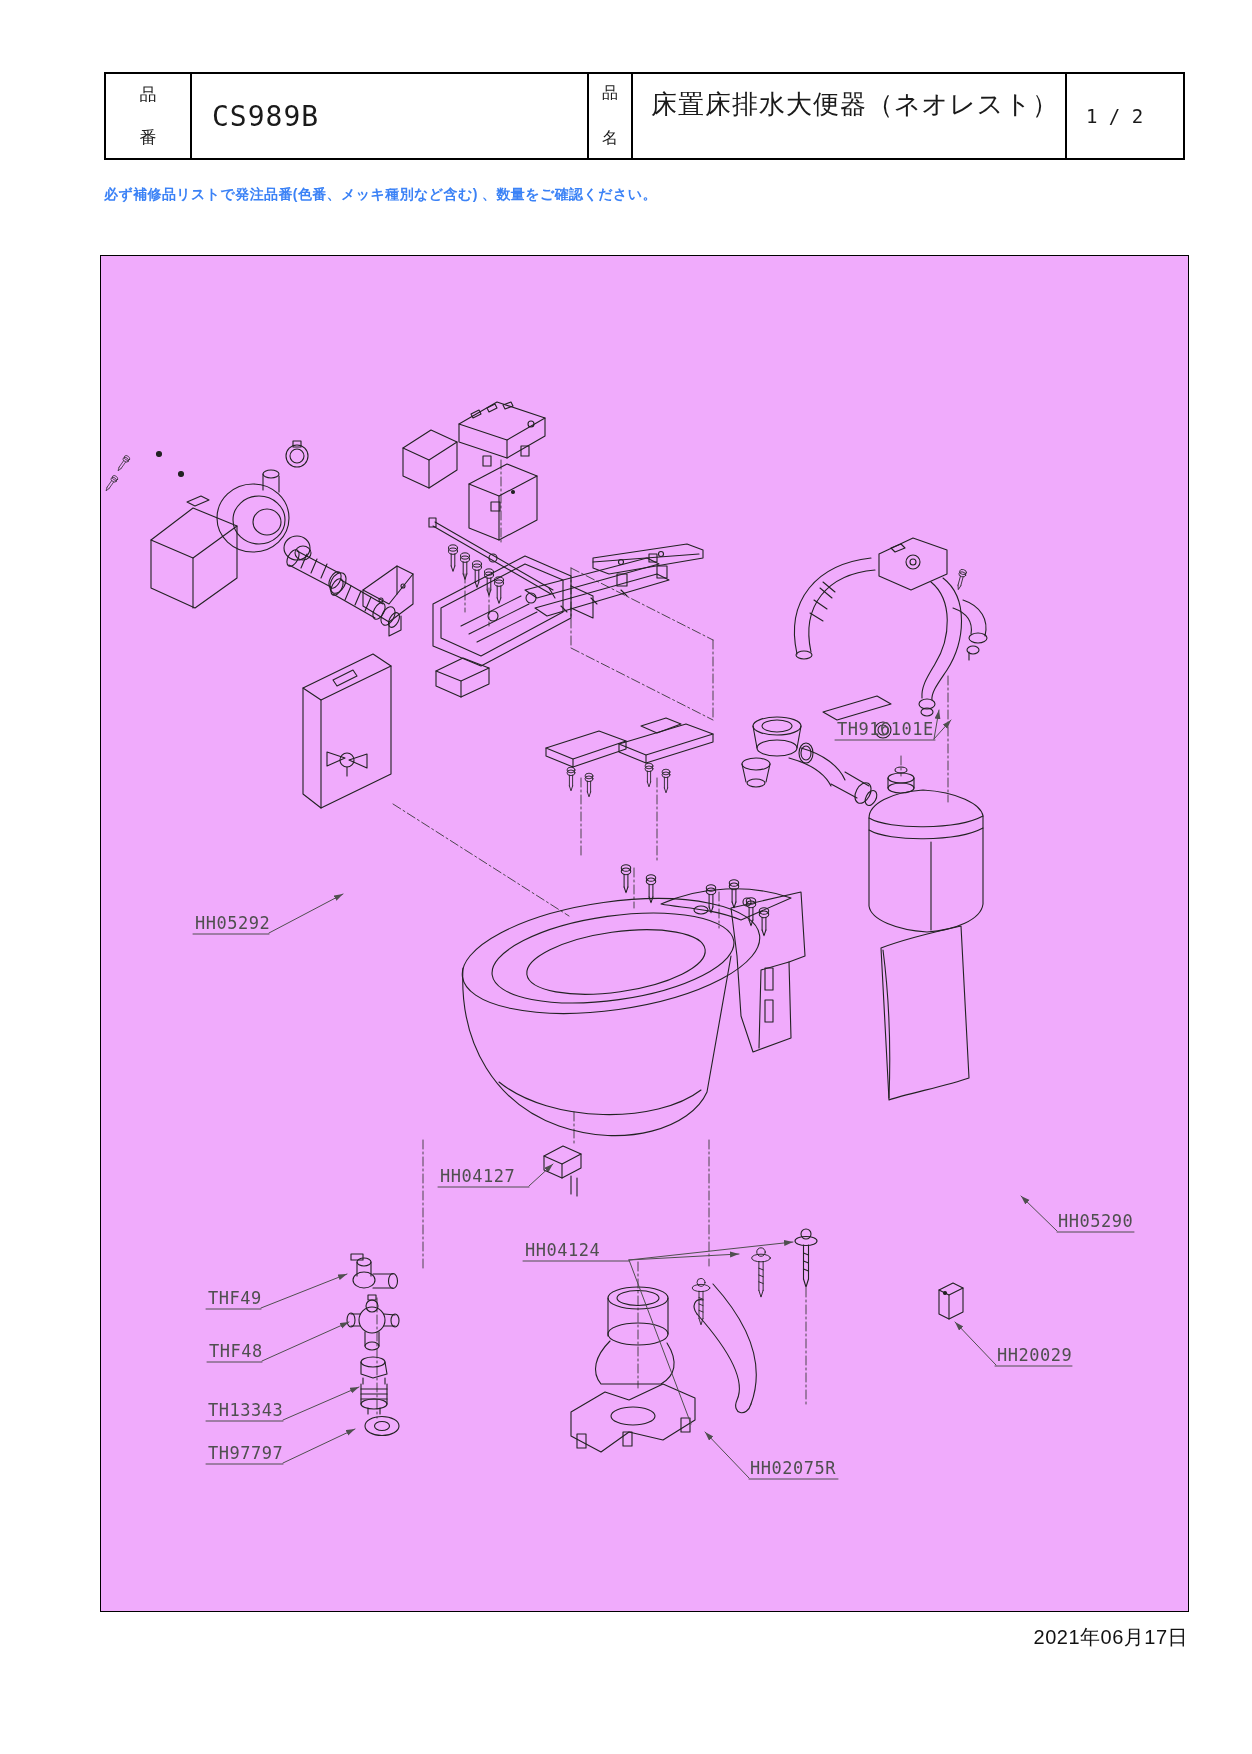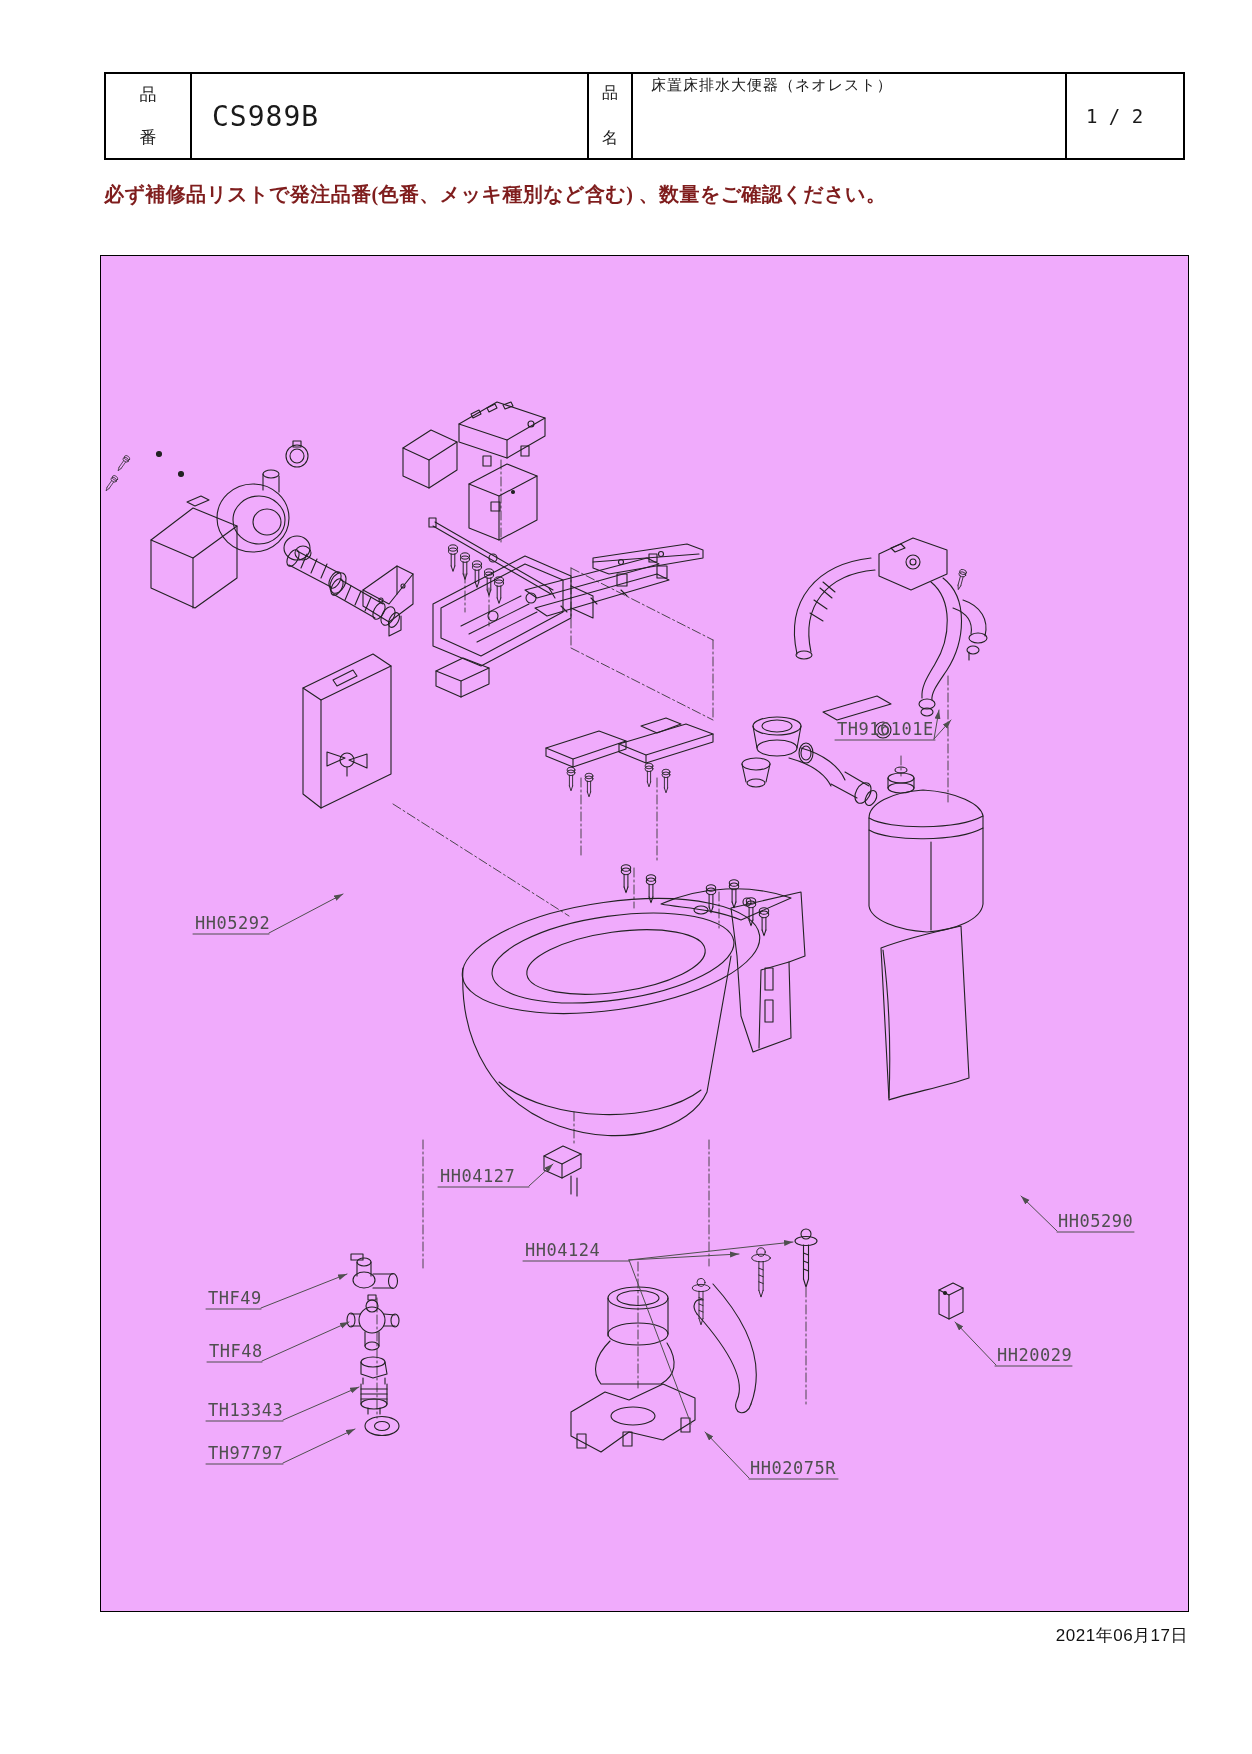--- a/index.html
+++ b/index.html
@@ -17,44 +17,44 @@
     width:86px;border-right:2px solid #000;flex-direction:column;
     align-items:center;justify-content:space-between;padding:9px 0;font-size:17px;
   }
   .tb-label.narrow{width:46px;border-left:2px solid #000;font-size:16px;}
   .tb-partno{
     width:395px;align-items:center;
     font-family:"DejaVu Sans Mono","Liberation Mono",monospace;
     font-size:28px;letter-spacing:1px;padding-left:20px;
   }
   .tb-name{
-    width:432px;font-size:15px;padding:2px 0 0 18px;letter-spacing:1px;
+    width:432px;font-size:26px;padding:13px 0 0 18px;letter-spacing:1px;
   }
   .tb-page{
     width:97px;border-left:2px solid #000;align-items:center;justify-content:center;
     font-family:"DejaVu Sans Mono","Liberation Mono",monospace;font-size:19px;
   }
   
   .notes{
     position:absolute;left:104px;top:184px;width:1000px;
-    font-size:20px;line-height:21.5px;font-weight:600;letter-spacing:0.4px;color:#7f1d1d;font-family:Liberation Serif, serif;
+    font-size:14px;line-height:21.5px;font-weight:600;letter-spacing:0.4px;color:#3b82f6;
   }
   
   .diagram-frame{
     position:absolute;left:100px;top:255px;width:1087px;height:1355px;
     border:1.5px solid #000;box-sizing:content-box;background:#f0abfc;
   }
   svg text.plabel{
     font-family:"DejaVu Sans Mono","Liberation Mono",monospace;
     font-size:17px;fill:#4f4f4f;letter-spacing:0.5px;
   }
   
   .date{
     position:absolute;left:1020px;top:1624px;width:168px;text-align:right;
-    font-size:17px;letter-spacing:0.5px;color:#111;
+    font-size:20px;letter-spacing:0.5px;color:#111;
   }
 </style>
 </head>
 <body>
 
 <div class="page">
 
   <div class="titleblock">
     <div class="tb-cell tb-label">
       <span>品</span>

